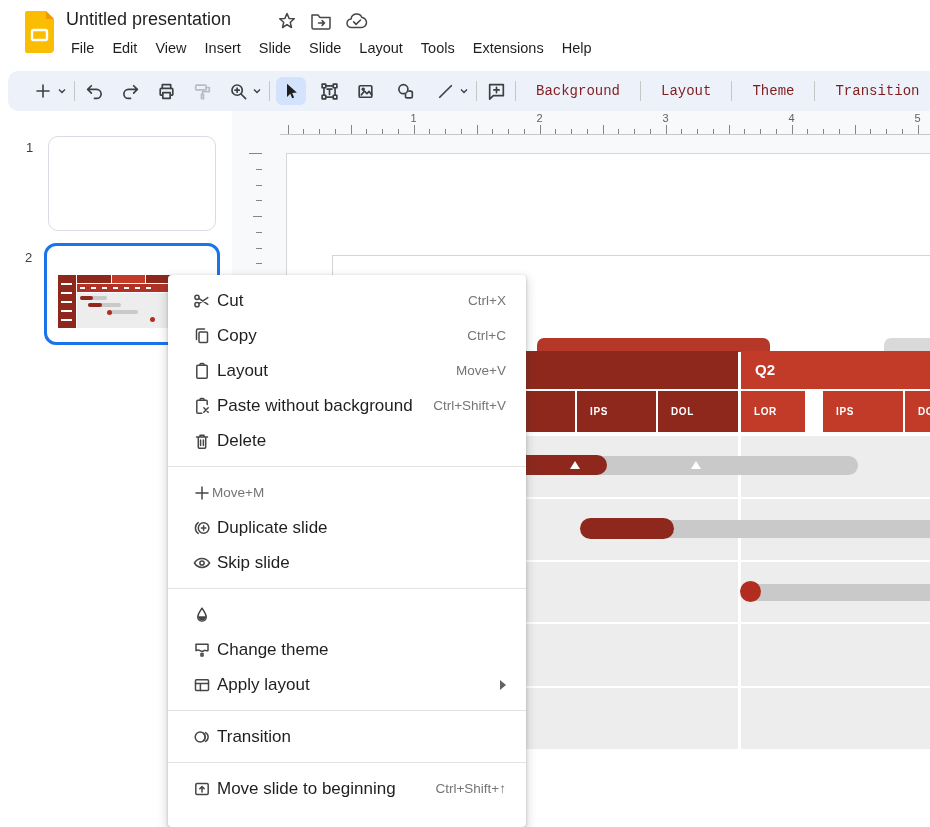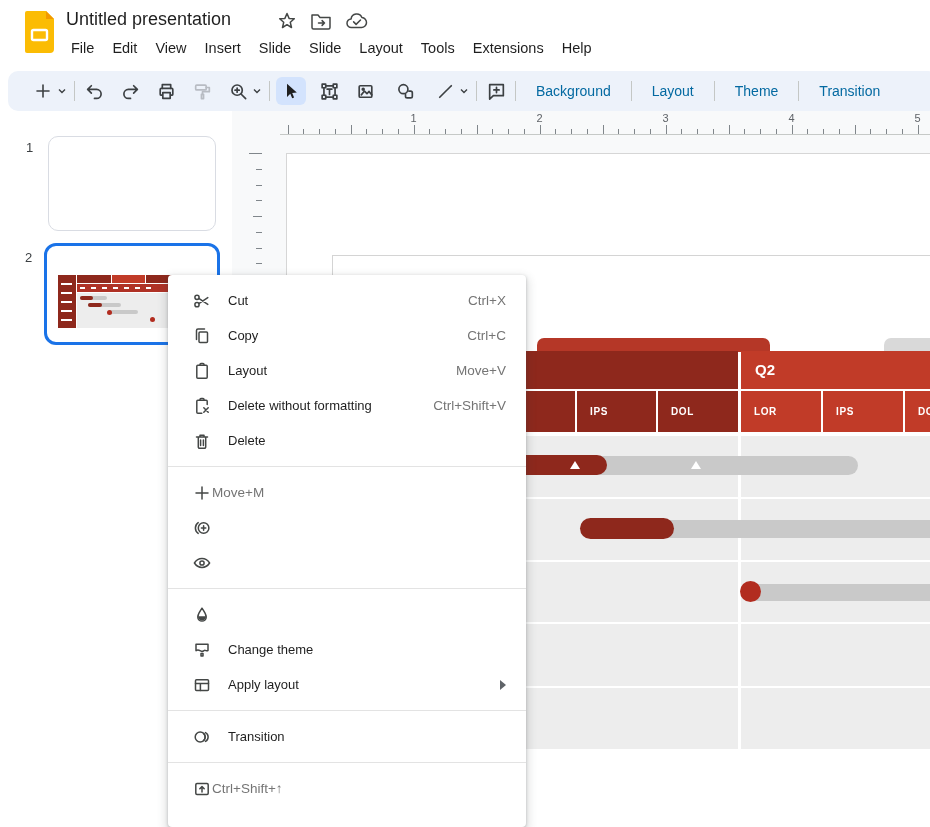--- a/index.html
+++ b/index.html
@@ -17,21 +17,21 @@
   .mb-item { font-size:14.5px; color:#1f1f1f; padding:3px 9px; border-radius:6px; cursor:default; }
 
   
   #toolbar { position:absolute; left:8px; top:71px; width:930px; height:40px;
     background:#edf2fa; border-radius:10px; display:flex; align-items:center; }
   .tb-sep { width:1px; height:20px; background:#c4c7c5; margin:0 6px; flex:none; }
   .tb-btn { height:28px; min-width:26px; display:flex; align-items:center; justify-content:center;
     border-radius:6px; flex:none; }
   .tb-btn.sel { background:#d3e3fd; width:30px; }
   .tb-caret { width:12px; display:flex; align-items:center; justify-content:center; flex:none; }
-  .tb-text { font-size:14px; color:#0369a1; padding:5px 14px; border-radius:6px; flex:none; }
+  .tb-text { font-size:14px; color:#7f1d1d; padding:5px 14px; border-radius:6px; flex:none;font-family:Liberation Mono, monospace; }
 
   
   #workarea { position:absolute; left:0; top:111px; width:930px; height:716px; background:#f8f9fa; }
   #filmstrip { position:absolute; left:0; top:111px; width:232px; height:716px; background:#fff; }
   .thumb-num { position:absolute; font-size:13px; color:#3c4043; }
   #thumb1 { position:absolute; left:48px; top:136px; width:168px; height:95px;
     background:#fff; border:1px solid #d9dce3; border-radius:10px; }
   #thumb2 { position:absolute; left:44px; top:243px; width:176px; height:102px;
     border:3px solid #1a73e8; border-radius:12px; background:#fff; }
 
@@ -64,21 +64,21 @@
   .bar { position:absolute; }
   .tri { position:absolute; width:0; height:0; border-left:5px solid transparent;
     border-right:5px solid transparent; border-bottom:8px solid #fff; }
 
   
   #ctx { position:absolute; left:168px; top:275px; width:358px; height:552px;
     background:#fff; border-radius:4px; padding:8px 0;
     box-shadow:0 1px 3px rgba(60,64,67,.30), 0 4px 8px 3px rgba(60,64,67,.15); z-index:50; overflow:hidden; }
   .mi { height:35px; display:flex; align-items:center; padding:0 20px 0 24px; }
   .mi .ic { width:20px; height:20px; flex:none; display:flex; align-items:center; }
-  .mi .lbl { margin-left:16px; font-size:13px; color:#1f1f1f; flex:1; }
+  .mi .lbl { margin-left:5px; font-size:17px; color:#1f1f1f; flex:1; }
   .mi .sc { font-size:13.5px; color:#757575; }
   .mi .sub { width:0; height:0; border-top:5px solid transparent; border-bottom:5px solid transparent;
     border-left:6px solid #5f6368; }
   .ctx-sep { height:1px; background:#e3e3e3; margin:8px 0; }
   svg.ln { stroke:#444746; fill:none; stroke-width:1.5; stroke-linecap:round; stroke-linejoin:round; }
   svg.tb { stroke:#3c4043; fill:none; stroke-width:1.6; stroke-linecap:round; stroke-linejoin:round; }
   svg.tbd { stroke:#b8bcc3; fill:none; stroke-width:1.6; stroke-linecap:round; stroke-linejoin:round; }
 </style>
 </head>
 <body>
@@ -331,21 +331,21 @@
 <div>
   <div class="abs" style="left:537px; top:338px; width:233px; height:14px; background:#b53727; border-radius:7px 7px 0 0;"></div>
   <div class="abs" style="left:884px; top:338px; width:60px; height:14px; background:#d9d9d9; border-radius:7px 7px 0 0;"></div>
 
   <div class="cell q-dark" style="left:300px; top:351px; width:438px; height:38px;"></div>
   <div class="cell q-red" style="left:741px; top:351px; width:210px; height:38px; font-size:15px; line-height:38px; padding-left:14px;">Q2</div>
 
   <div class="cell q-dark hdr2" style="left:300px; top:391px; width:275px; height:41px;"></div>
   <div class="cell q-dark hdr2" style="left:577px; top:391px; width:79px; height:41px;">IPS</div>
   <div class="cell q-dark hdr2" style="left:658px; top:391px; width:80px; height:41px;">DOL</div>
-  <div class="cell q-red hdr2" style="left:741px; top:391px; width:80px; height:41px;">LOR</div>
+  <div class="cell q-red hdr2" style="left:741px; top:391px; width:64px; height:41px;">LOR</div>
   <div class="cell q-red hdr2" style="left:823px; top:391px; width:80px; height:41px;">IPS</div>
   <div class="cell q-red hdr2" style="left:905px; top:391px; width:60px; height:41px;">DOL</div>
 
   <div class="rowband" style="left:300px; top:436px; width:644px; height:61px;"></div>
   <div class="rowband" style="left:300px; top:499px; width:644px; height:61px;"></div>
   <div class="rowband" style="left:300px; top:562px; width:644px; height:60px;"></div>
   <div class="rowband" style="left:300px; top:624px; width:644px; height:62px;"></div>
   <div class="rowband" style="left:300px; top:688px; width:644px; height:61px;"></div>
   <div class="abs" style="left:738px; top:436px; width:3px; height:313px; background:#fff;"></div>
 
@@ -428,21 +428,21 @@
     <span class="sc">Move+V</span>
   </div>
   <div class="mi">
     <span class="ic">
       <svg class="ln" width="20" height="20" viewBox="0 0 20 20">
           <path d="M15.2 8.5 V5.2 a1 1 0 0 0 -1 -1 H5.8 a1 1 0 0 0 -1 1 v11 a1 1 0 0 0 1 1 h4"></path>
           <path d="M8 4.2 v-0.7 a1 1 0 0 1 1 -1 h2 a1 1 0 0 1 1 1 v0.7"></path>
           <path d="M11.8 11.8 l4.4 4.4 M16.2 11.8 l-4.4 4.4"></path>
         </svg>
       </span>
-    <span class="lbl">Delete without formatting</span>
+    <span class="lbl">Paste without background</span>
     <span class="sc">Ctrl+Shift+V</span>
   </div>
   <div class="mi">
     <span class="ic">
       <svg class="ln" width="20" height="20" viewBox="0 0 20 20">
           <path d="M6.3 6.5 v9.5 a1.2 1.2 0 0 0 1.2 1.2 h5 a1.2 1.2 0 0 0 1.2 -1.2 V6.5"></path>
           <path d="M4.5 6 h11 M8 6 V4.2 h4 V6"></path>
           <path d="M8.6 9 v5.5 M11.4 9 v5.5"></path>
         </svg>
       </span>
@@ -459,29 +459,31 @@
     <span class="sc">Move+M</span>
   </div>
   <div class="mi">
     <span class="ic">
       <svg class="ln" width="20" height="20" viewBox="0 0 20 20">
           <path d="M6.2 4.6 a6.6 6.6 0 0 0 0 10.8"></path>
           <circle cx="11.6" cy="10" r="5.3"></circle>
           <path d="M11.6 7.8 v4.4 M9.4 10 h4.4"></path>
         </svg>
       </span>
+    <span class="lbl">Duplicate slide</span>
     <span class="sc"></span>
   </div>
   <div class="mi">
     <span class="ic">
       <svg class="ln" width="20" height="20" viewBox="0 0 20 20">
           <path d="M10 5.6 c-4.2 0 -6.9 3.3 -7.6 4.4 .7 1.1 3.4 4.4 7.6 4.4 s6.9 -3.3 7.6 -4.4 C16.9 8.9 14.2 5.6 10 5.6 Z"></path>
           <circle cx="10" cy="10" r="2.1"></circle>
         </svg>
       </span>
+    <span class="lbl">Skip slide</span>
     <span class="sc"></span>
   </div>
   <div class="ctx-sep"></div>
   <div class="mi">
     <span class="ic">
       <svg class="ln" width="20" height="20" viewBox="0 0 20 20">
           <path d="M10 3.2 C8.1 6.4 5.8 8.9 5.8 11.9 a4.2 4.2 0 0 0 8.4 0 C14.2 8.9 11.9 6.4 10 3.2 Z"></path>
           <path d="M6 11.3 h8 a4 4 0 0 1 -8 0 Z" fill="#444746" stroke="none"></path>
         </svg>
       </span>
@@ -519,15 +521,16 @@
     <span class="sc"></span>
   </div>
   <div class="ctx-sep"></div>
   <div class="mi">
     <span class="ic">
       <svg class="ln" width="20" height="20" viewBox="0 0 20 20">
           <rect x="3.8" y="4.5" width="12.4" height="11" rx="1.2"></rect>
           <path d="M10 13 V7.8 M7.8 9.8 L10 7.6 l2.2 2.2"></path>
         </svg>
       </span>
+    <span class="lbl">Move slide to beginning</span>
     <span class="sc">Ctrl+Shift+↑</span>
   </div>
 </nav>
 
 </body></html>

